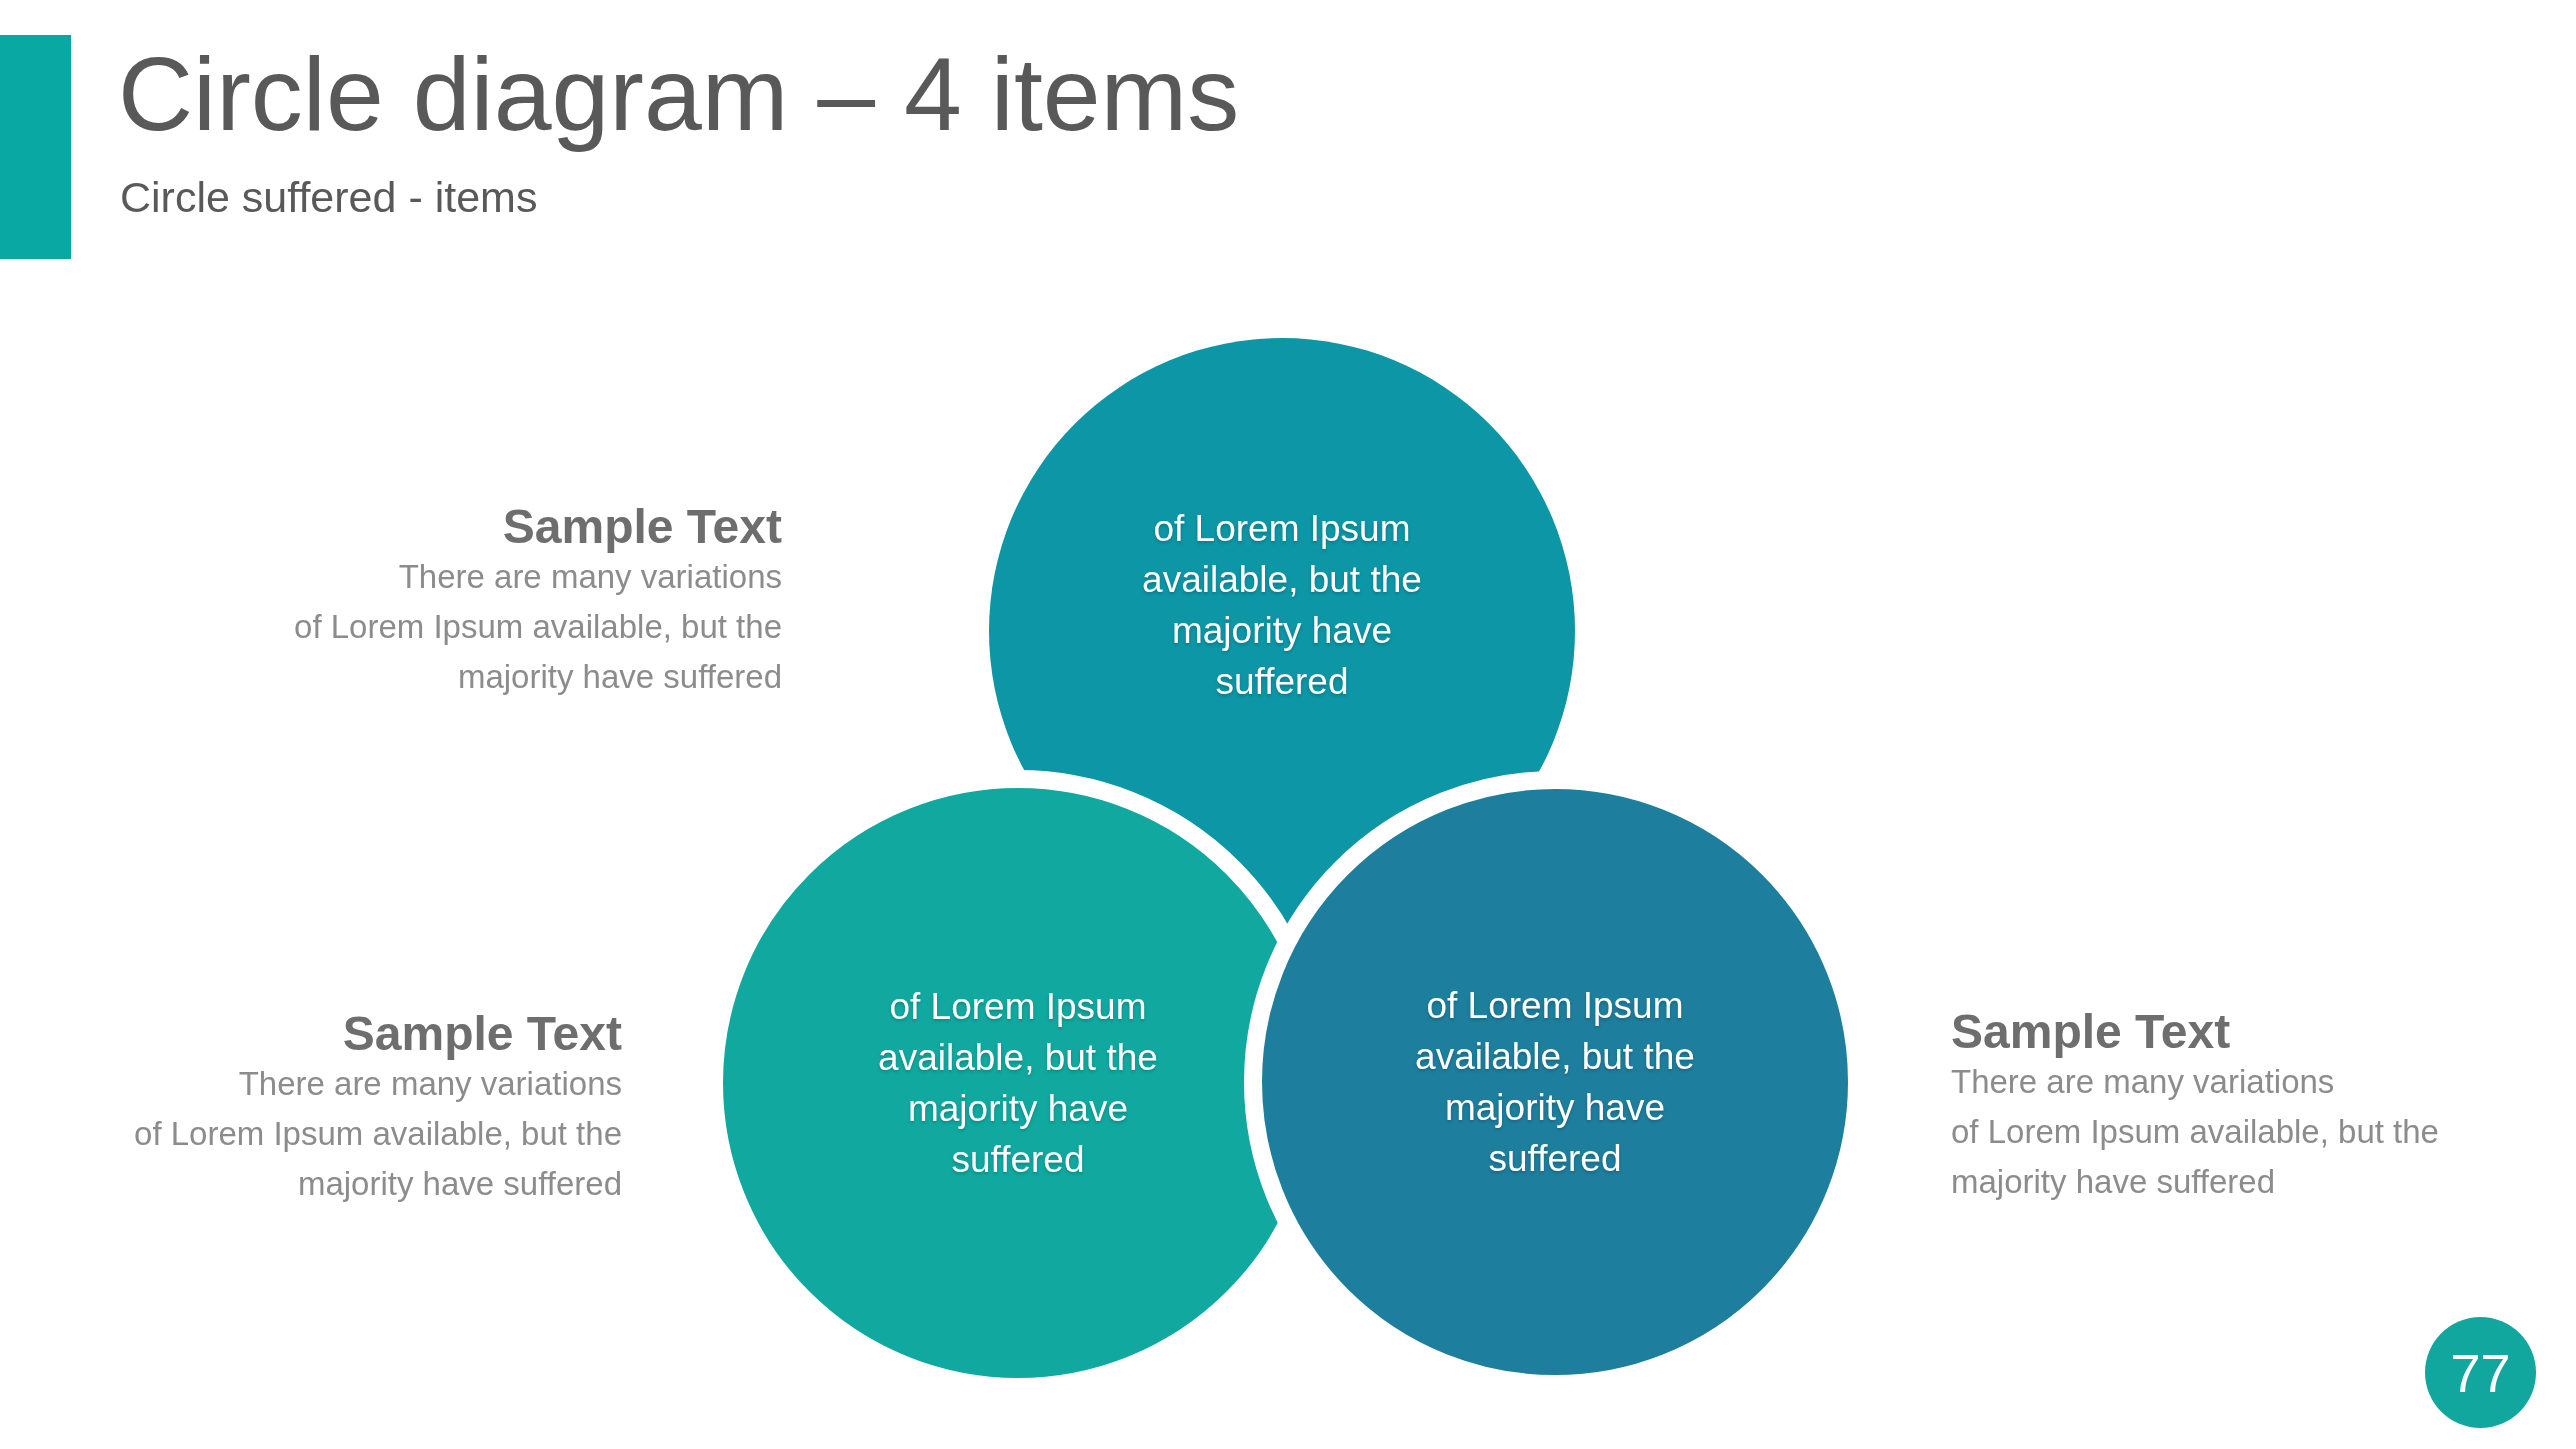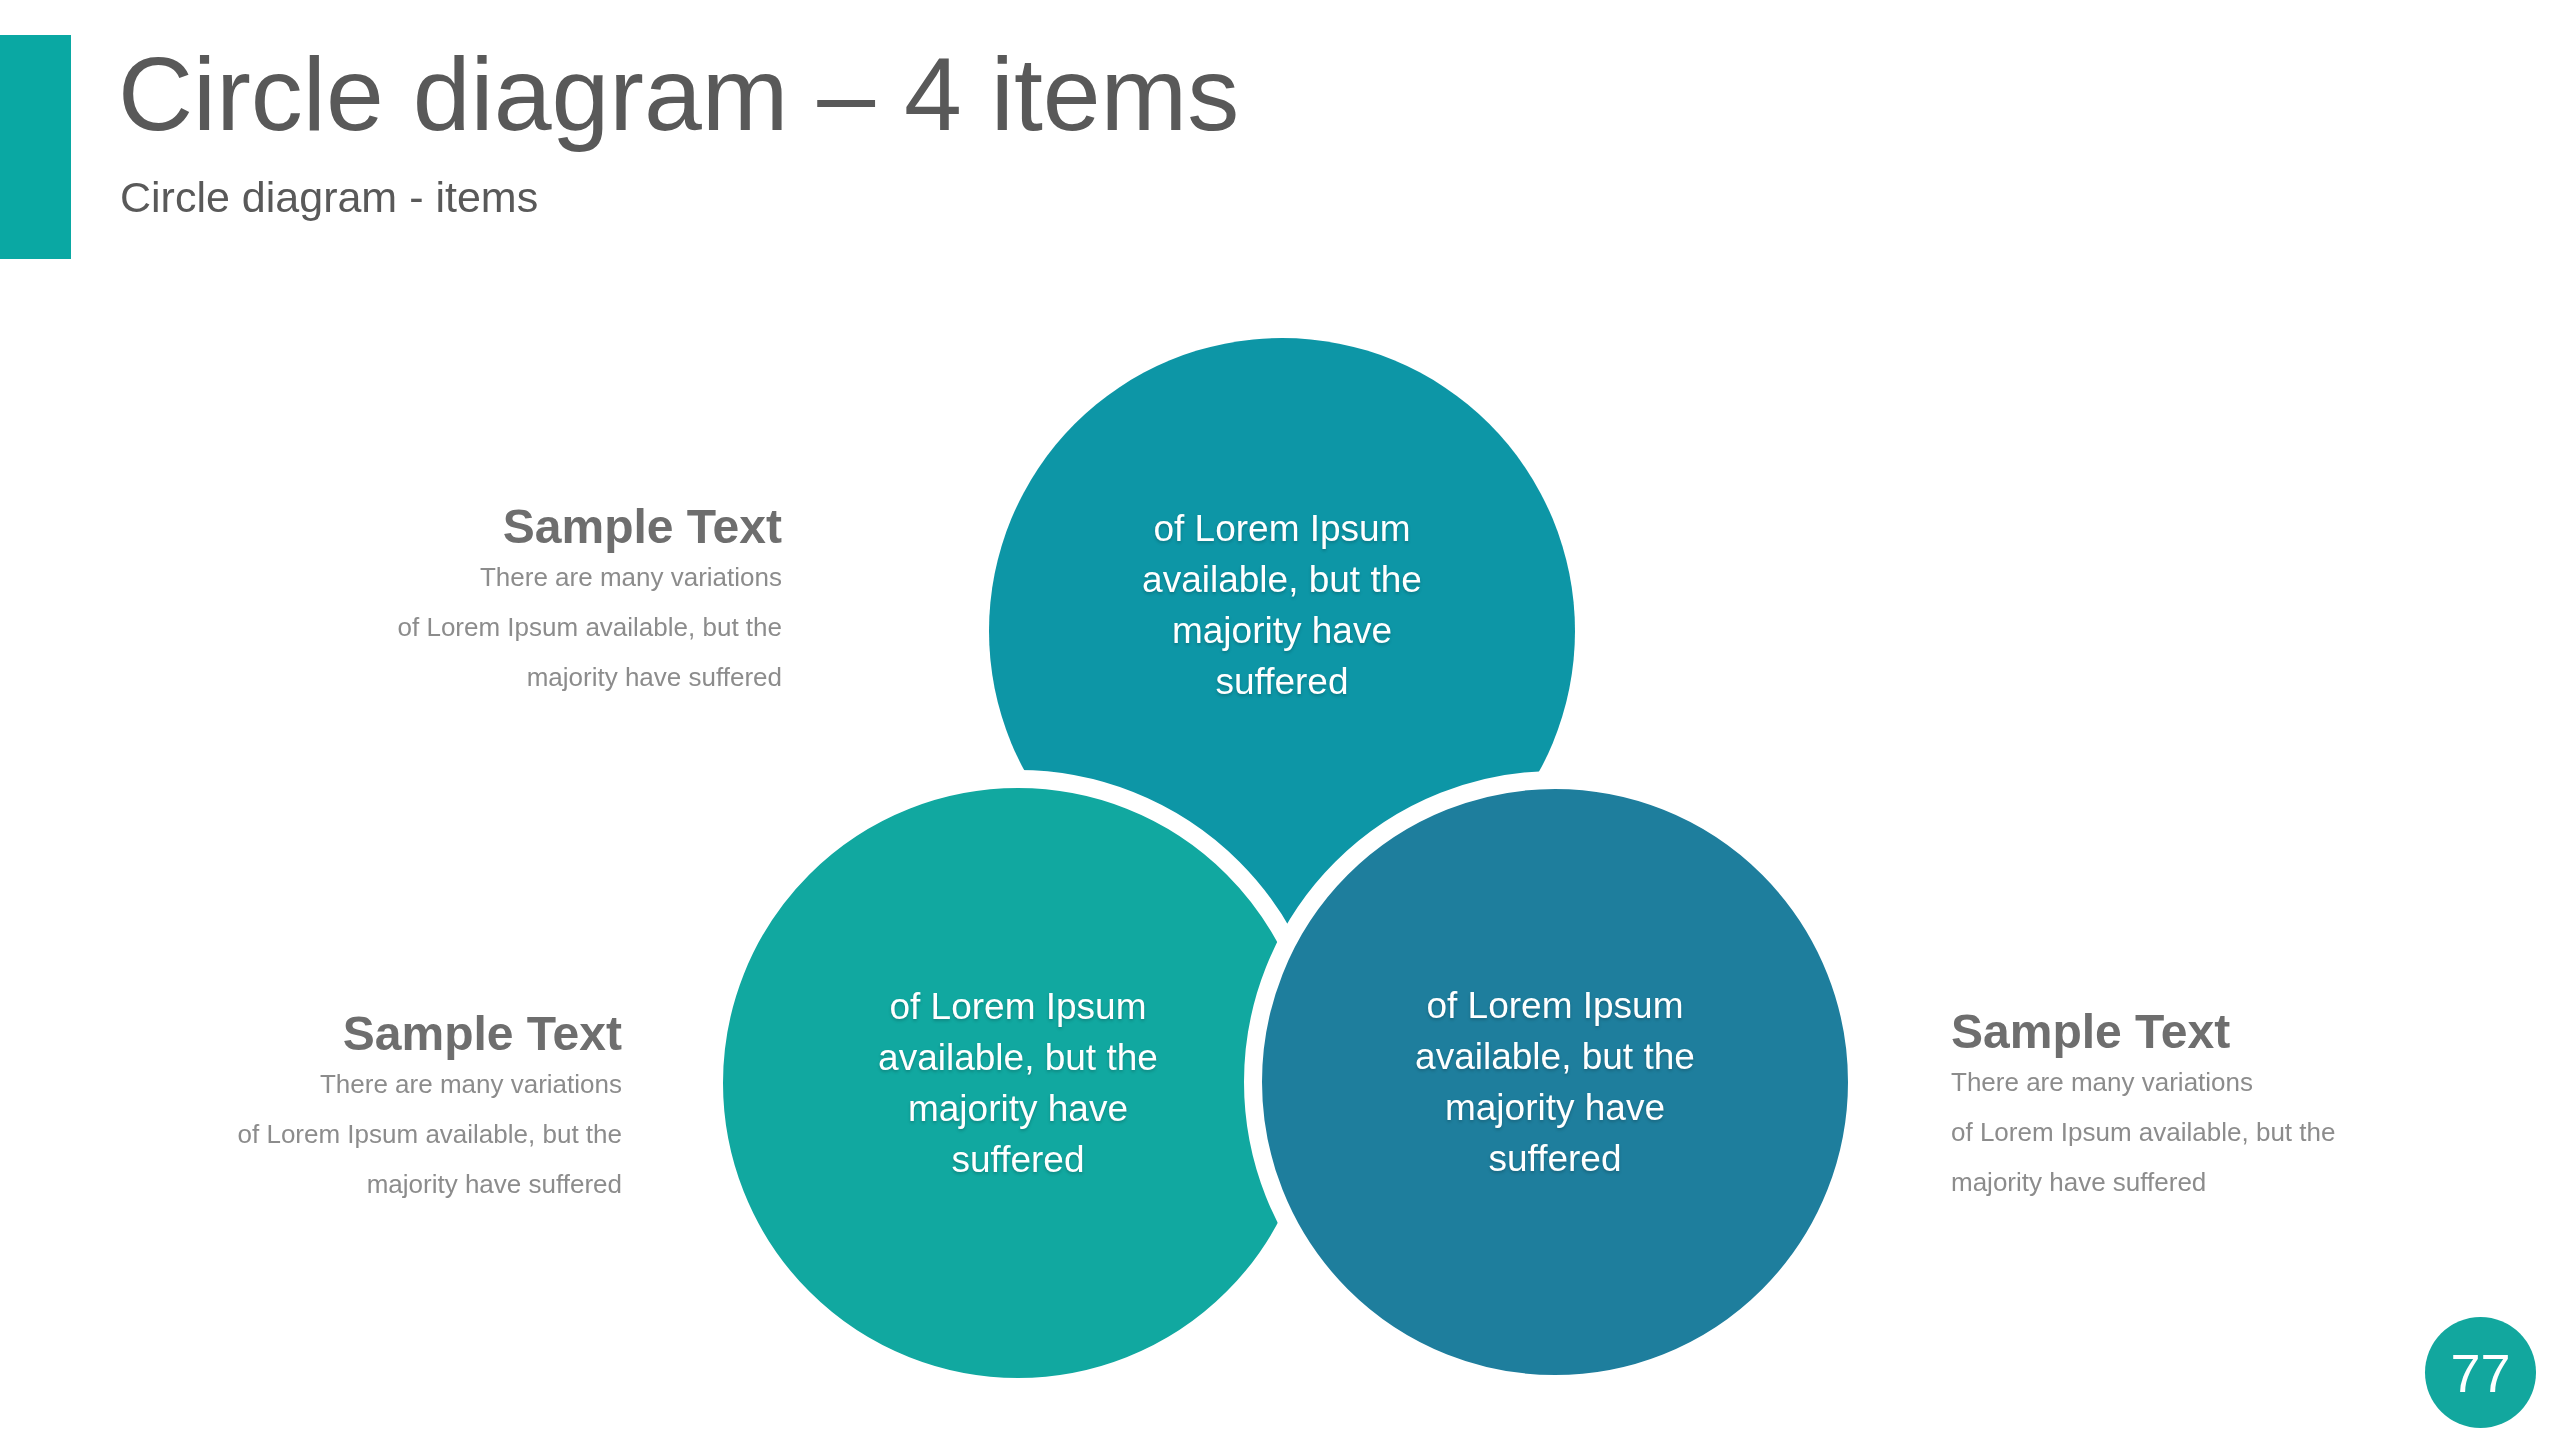--- a/index.html
+++ b/index.html
@@ -61,21 +61,21 @@
   }
   .circle-top .circle-text{transform:translateY(-26px);}
   .sample{
     position:absolute;white-space:nowrap;
   }
   .sample-heading{
     font-size:48px;line-height:50px;font-weight:700;
     color:var(--sample-heading);
   }
   .sample-line{
-    font-size:26px;line-height:50px;font-weight:400;
+    font-size:33px;line-height:50px;font-weight:400;
     color:var(--sample-body);
   }
   .sample-1{right:1794px;top:502px;text-align:right;}
   .sample-2{right:1954px;top:1009px;text-align:right;}
   .sample-3{left:1951px;top:1007px;text-align:left;}
   .page-badge{
     position:absolute;left:2425px;top:1317px;width:111px;height:111px;
     border-radius:50%;background:var(--page-badge);
     display:flex;align-items:center;justify-content:center;
     z-index:4;
@@ -83,21 +83,21 @@
   .page-badge span{
     color:#ffffff;font-size:54px;font-weight:400;
   }
 </style>
 </head>
 <body>
 
 <div class="accent-bar"></div>
 
 <h1 class="slide-title">Circle diagram – 4 items</h1>
-<h2 class="slide-subtitle">Circle diagram - items</h2>
+<h2 class="slide-subtitle">Circle suffered - items</h2>
 
 <div class="circle circle-top">
   <div class="circle-text">
     <div>of Lorem Ipsum</div>
     <div>available, but the</div>
     <div>majority have</div>
     <div>suffered</div>
   </div>
 </div>
 

